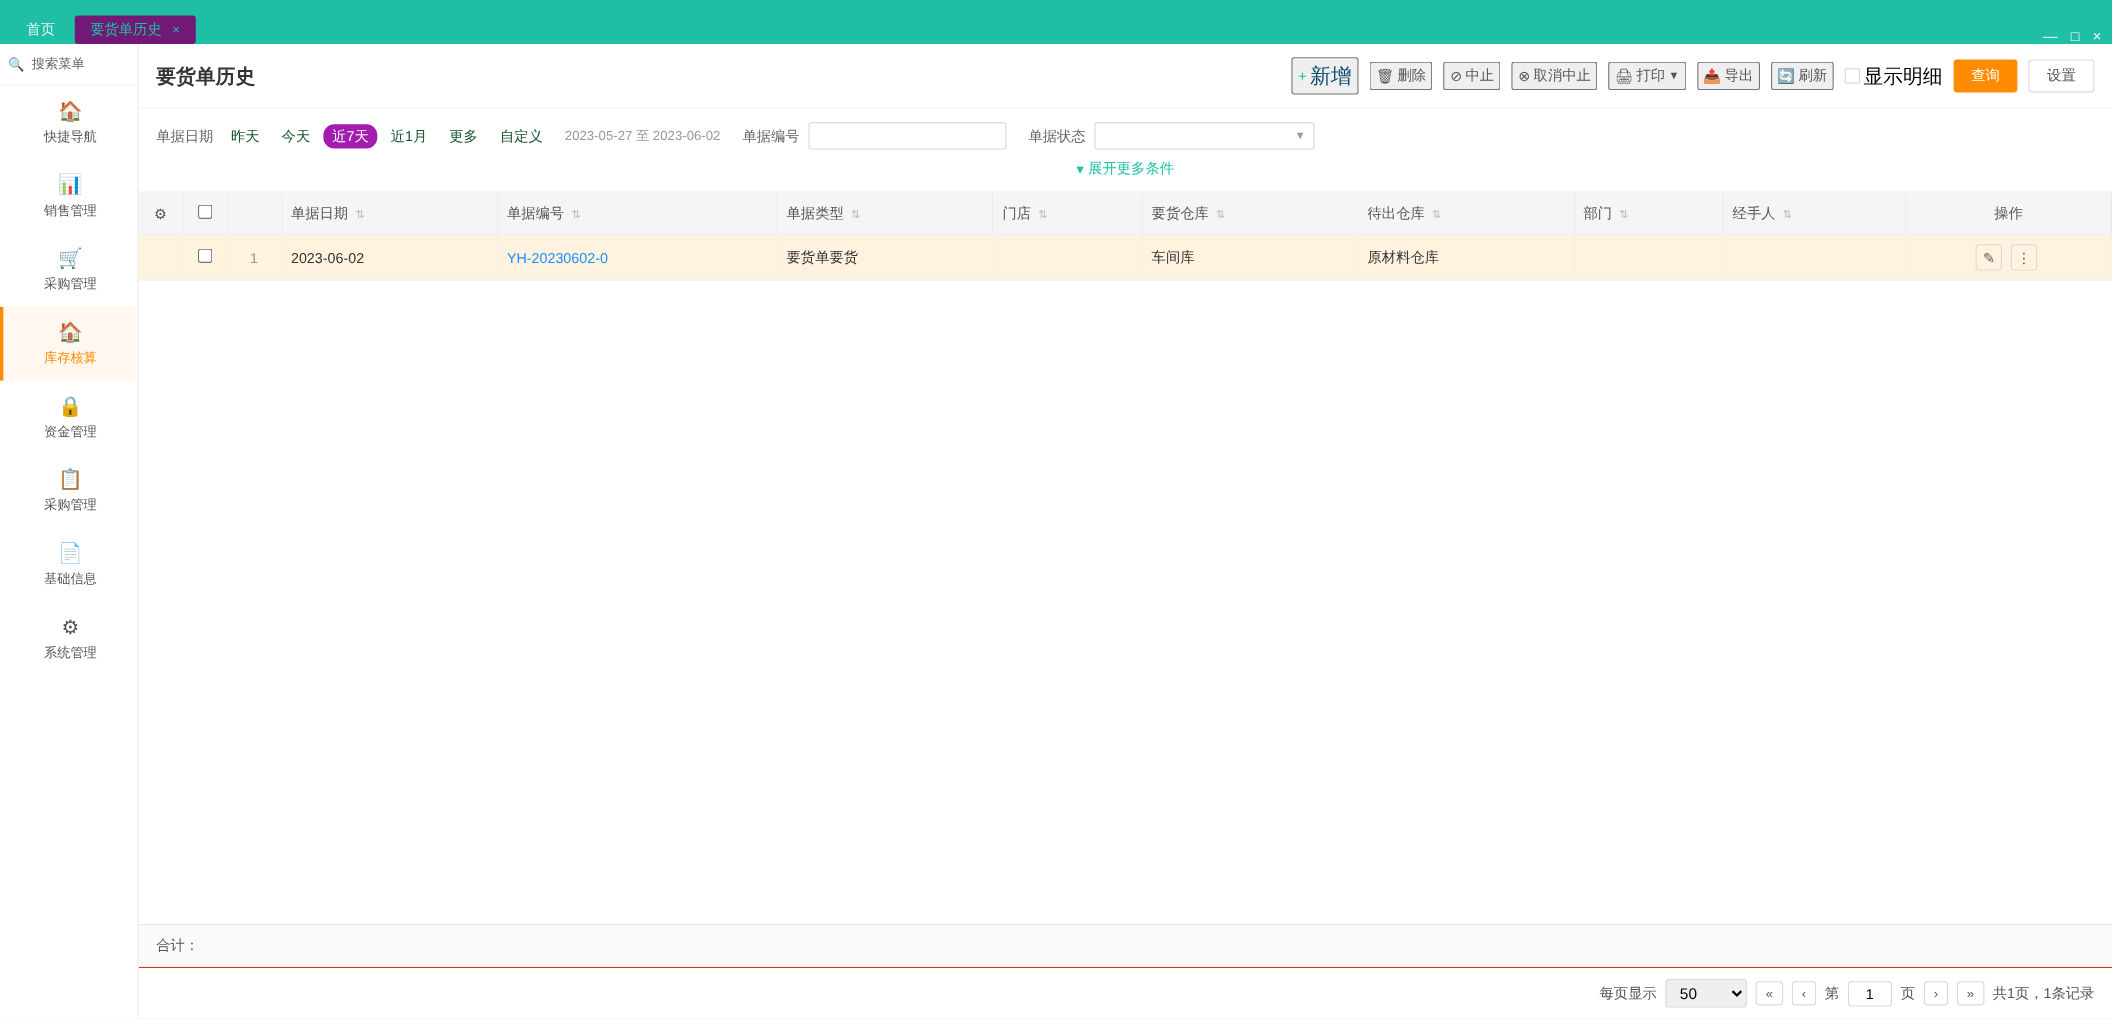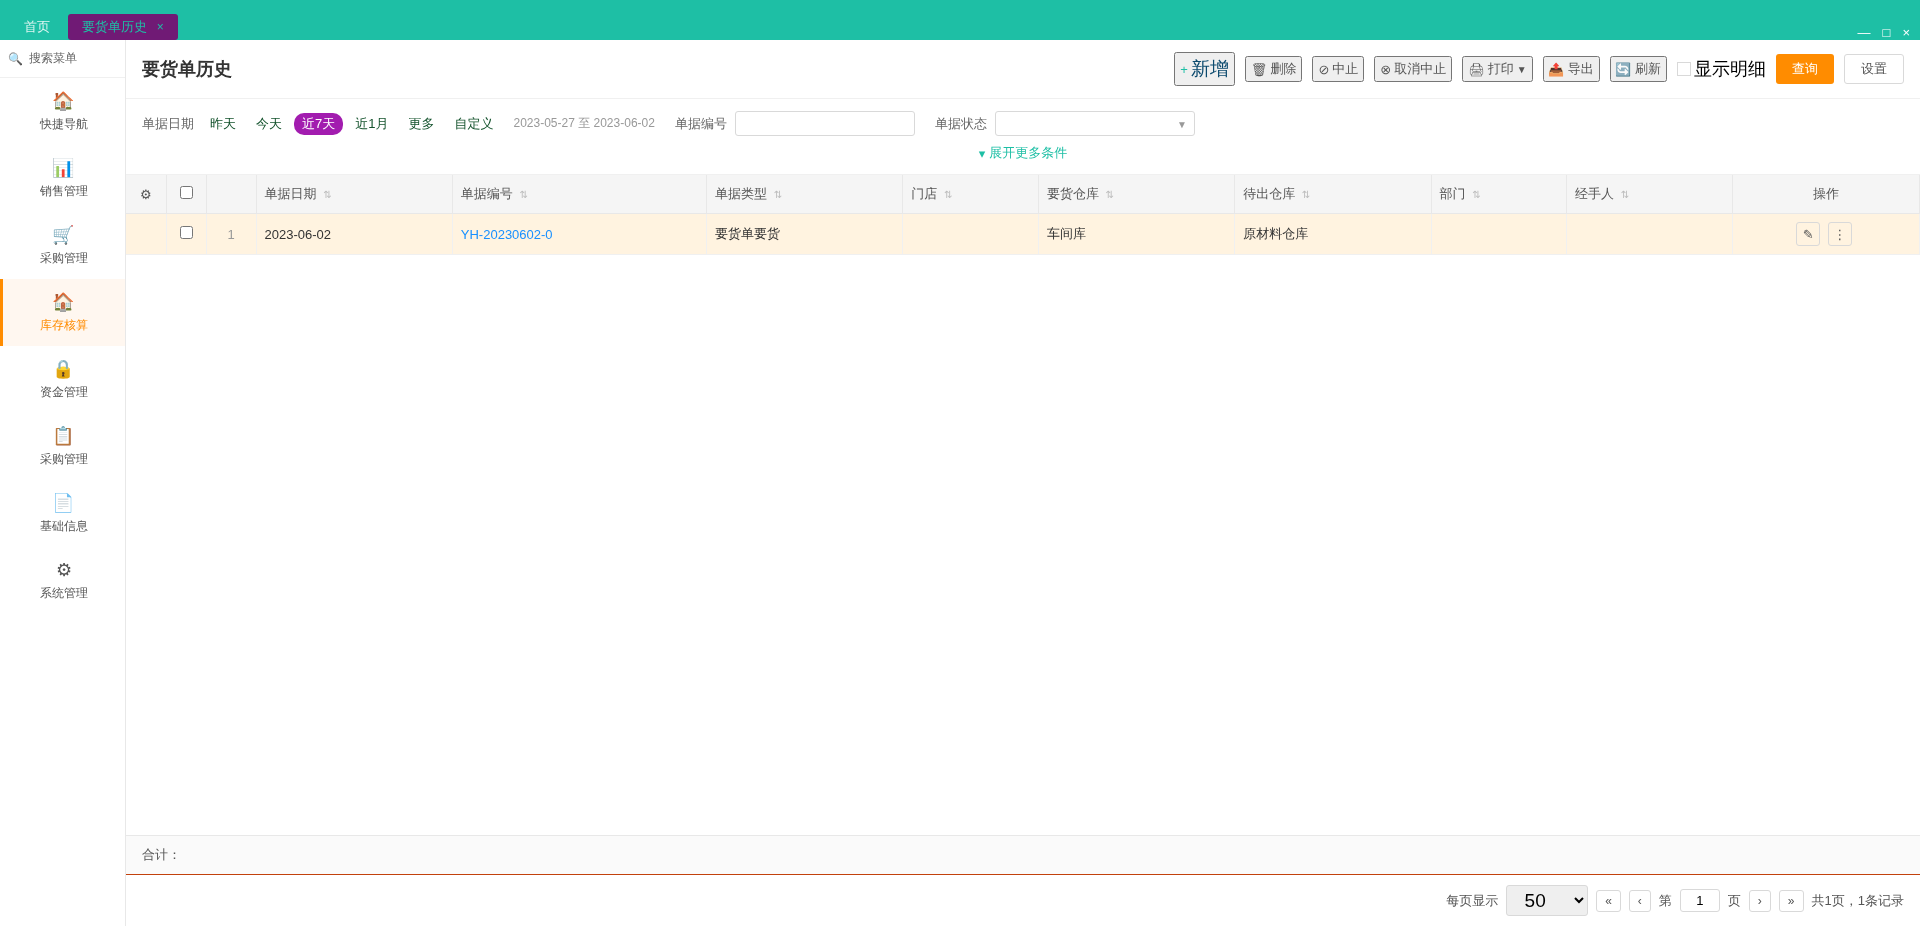--- a/index.html
+++ b/index.html
@@ -338,23 +338,22 @@
       border-top: 1px solid #c2410c;
       flex-shrink: 0;
       background: white;
       font-size: 13px;
       color: #555;
     }
     .page-size-select {
       border: 1px solid #d9d9d9;
       border-radius: 3px;
       padding: 3px 20px 3px 8px;
-      font-size: 19px;
+      font-size: 14px;
       outline: none;
-      text-align: center;
     }
     .page-nav-btn {
       padding: 3px 8px;
       border: 1px solid #d9d9d9;
       background: white;
       border-radius: 3px;
       cursor: pointer;
       font-size: 12px;
       color: #555;
     }

